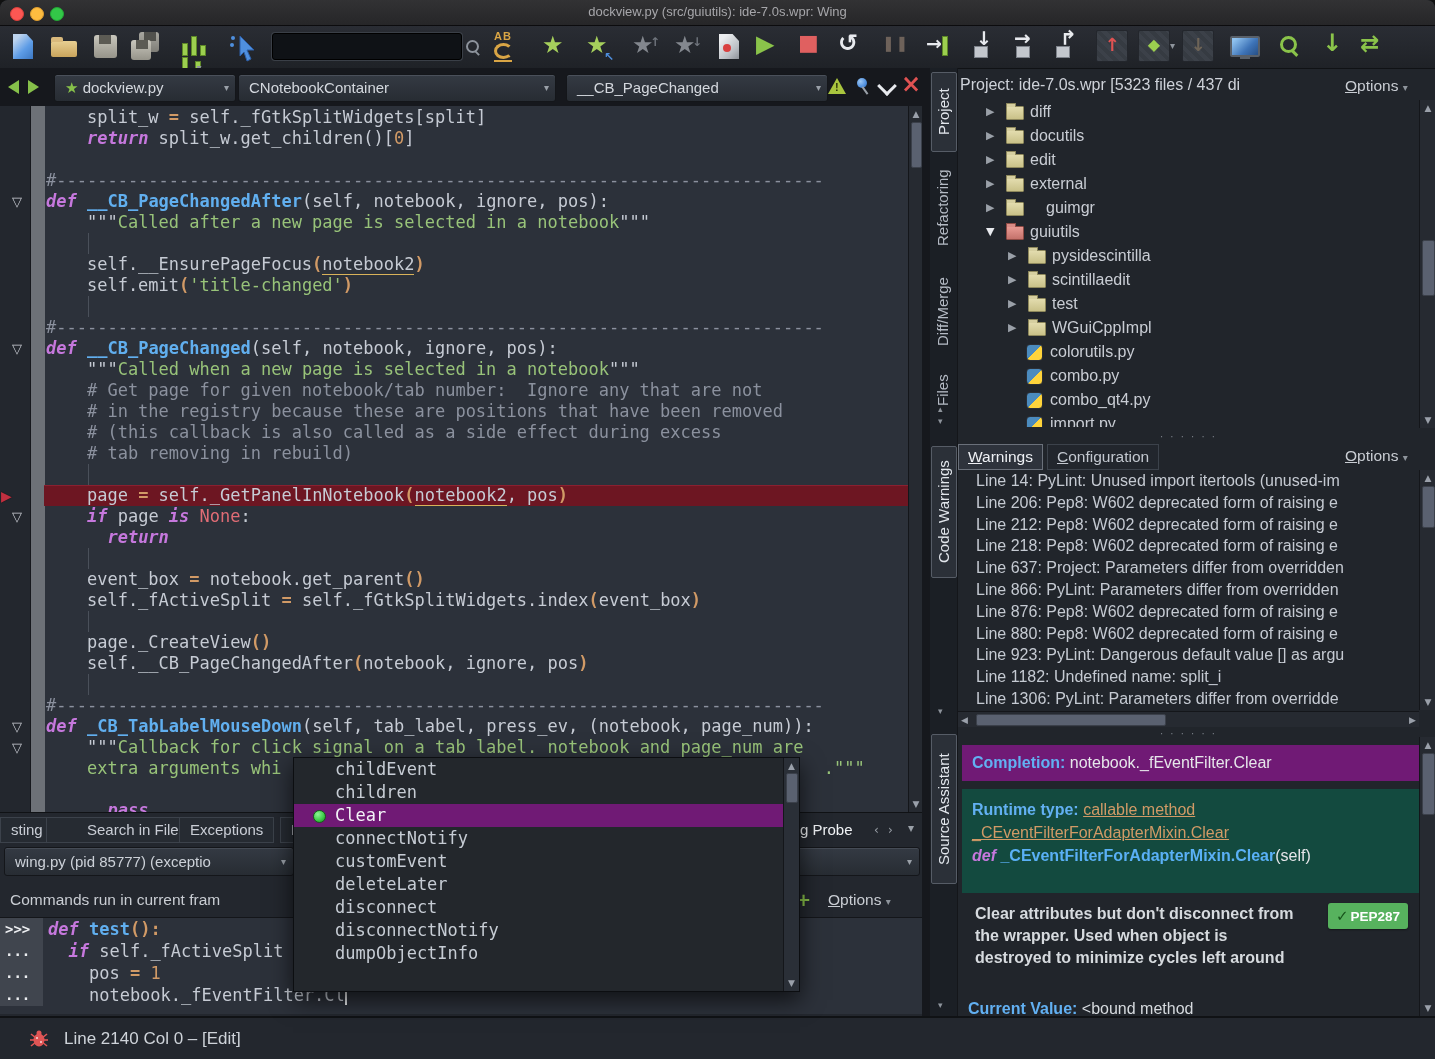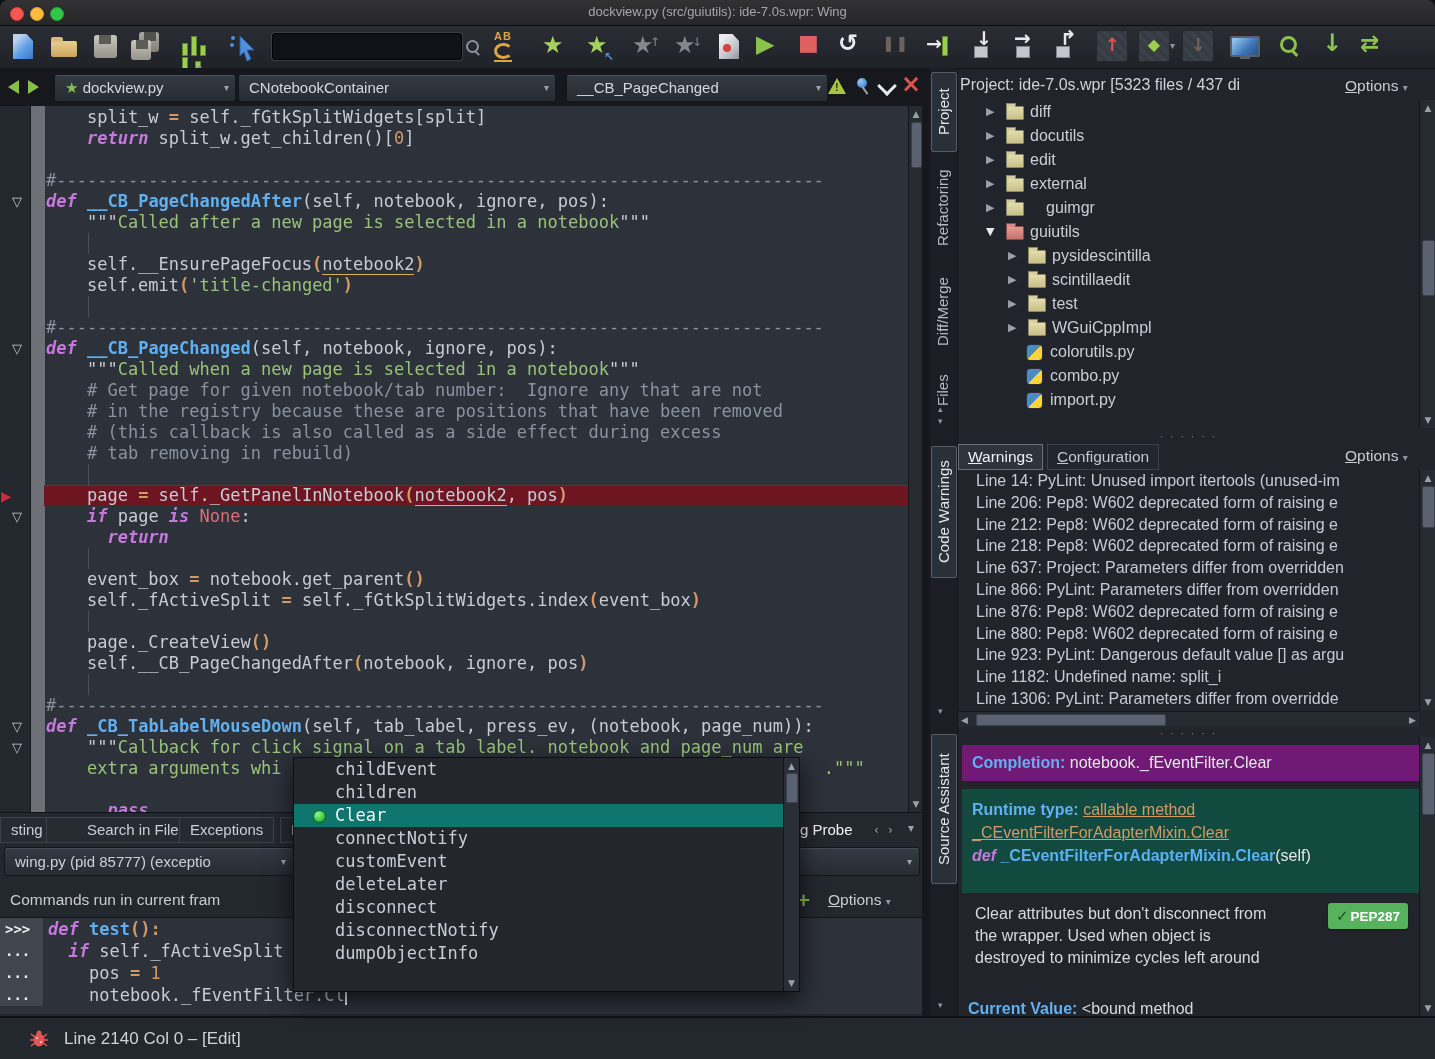--- a/index.html
+++ b/index.html
@@ -81,21 +81,21 @@
   
   .sbv{position:absolute;background:#262a31;border-left:1px solid #14161a;}
   .sbh{position:absolute;background:#262a31;border-top:1px solid #14161a;}
   .thumb{position:absolute;background:#5a6170;border:1px solid #3b404a;border-radius:2px;}
   .sbarrow{position:absolute;color:#9aa0aa;font-size:9px;width:100%;text-align:center;font-family:"DejaVu Sans",sans-serif;}
   
   #popup{position:absolute;left:293px;top:757px;width:505px;height:233px;background:#23272c;
      border:1px solid #0c0e11;box-shadow:0 8px 22px rgba(0,0,0,.65);z-index:50;}
   .prow{position:relative;height:23px;line-height:23px;padding-left:41px;font-family:"DejaVu Sans Mono",monospace;
      font-size:17px;color:#c6ccd4;white-space:pre;}
-  .prow.sel{background:#0f766e;color:#f2f4f7;}
+  .prow.sel{background:#701a75;color:#f2f4f7;}
   .pdot{position:absolute;left:19px;top:6px;width:11px;height:11px;border-radius:50%;
      background:radial-gradient(circle at 35% 30%,#8ef596,#3fcf4a 55%,#1b7f22);border:1px solid #136019;}
   #popup .sbv{right:0;top:0;width:15px;height:100%;border-left:1px solid #14161a;background:#2a2f37;}
   
   #bottompanel{position:absolute;left:0;top:812px;width:922px;height:204px;background:#23272e;border-top:1px solid #101215;}
   .btab{position:absolute;top:4px;height:24px;line-height:24px;padding:0 10px;font-size:15px;color:#c9cdd5;
      border:1px solid #3c424b;background:#262b32;white-space:nowrap;overflow:hidden;}
   #probe-tab{position:absolute;top:8px;font-size:15px;color:#f0f2f5;}
   .tiny-arrow{position:absolute;top:10px;color:#9aa0a8;font-size:12px;}
   .select{position:absolute;height:27px;background:linear-gradient(#343a43,#272c33);border:1px solid #14161a;
@@ -136,21 +136,21 @@
   .wtab{position:absolute;height:24px;line-height:24px;padding:0 9px;font-size:15.5px;border:1px solid #3c424b;color:#c3c8d0;background:#22262d;}
   .wtab.active{background:#2e333c;color:#eef0f4;border-color:#6a707a;}
   #wlist{position:absolute;left:958px;top:470px;width:460px;height:240px;overflow:hidden;}
   .wrow{height:21.8px;line-height:21.8px;font-size:16px;color:#c5cad2;padding-left:18px;white-space:nowrap;}
   
   .sa-box{position:absolute;left:962px;width:448px;padding:9px 10px;font-size:16px;color:#e6e6ea;}
   .sa-label{color:#62b0f2;font-weight:bold;}
   .sa-link{color:#d19a66;text-decoration:underline;}
   .sa-def-kw{color:#c678dd;font-weight:bold;font-style:italic;}
   .sa-def-name{color:#5ab0f6;font-weight:bold;}
-  #sa-doc{position:absolute;left:975px;top:903px;width:345px;font-size:16px;color:#d6dade;line-height:22px;}
+  #sa-doc{position:absolute;left:975px;top:903px;width:345px;font-size:16px;color:#d6dade;line-height:22px;font-weight:bold;}
   #pep-badge{position:absolute;left:1328px;top:903px;height:26px;line-height:26px;background:#57b25e;border-radius:3px;
      padding:0 8px;font-size:13.5px;font-weight:bold;color:#fff;box-shadow:0 1px 2px rgba(0,0,0,.4);}
   #pep-badge .chk{color:#17531b;font-size:15px;margin-right:2px;}
   #sa-current{position:absolute;left:968px;top:1000px;font-size:16px;color:#d6dade;white-space:nowrap;}
   u{text-decoration:underline;}
 </style>
 </head>
 <body>
 
 <div id="root">
@@ -435,20 +435,24 @@
       <div class="trow">
         <span class="ticon pyic" style="left: 68px;"></span>
         <span class="tlabel" style="left: 92px;">colorutils.py</span>
       </div>
       <div class="trow">
         <span class="ticon pyic" style="left: 68px;"></span>
         <span class="tlabel" style="left: 92px;">combo.py</span>
       </div>
       <div class="trow">
         <span class="ticon pyic" style="left: 68px;"></span>
+        <span class="tlabel" style="left: 92px;">combo_qt4.py</span>
+      </div>
+      <div class="trow">
+        <span class="ticon pyic" style="left: 68px;"></span>
         <span class="tlabel" style="left: 92px;">import.py</span>
       </div>
     </div>
   <div class="sbv" style="left:1419px;top:100px;width:16px;height:328px;">
     <span class="sbarrow glyph" style="top:3px;">▲</span>
     <div class="thumb" style="left:2px;top:140px;width:11px;height:54px;"></div>
     <span class="sbarrow glyph" style="bottom:3px;">▼</span>
   </div>
   <div class="divgrip glyph" style="top:431px;">· · · · · ·</div>
 

